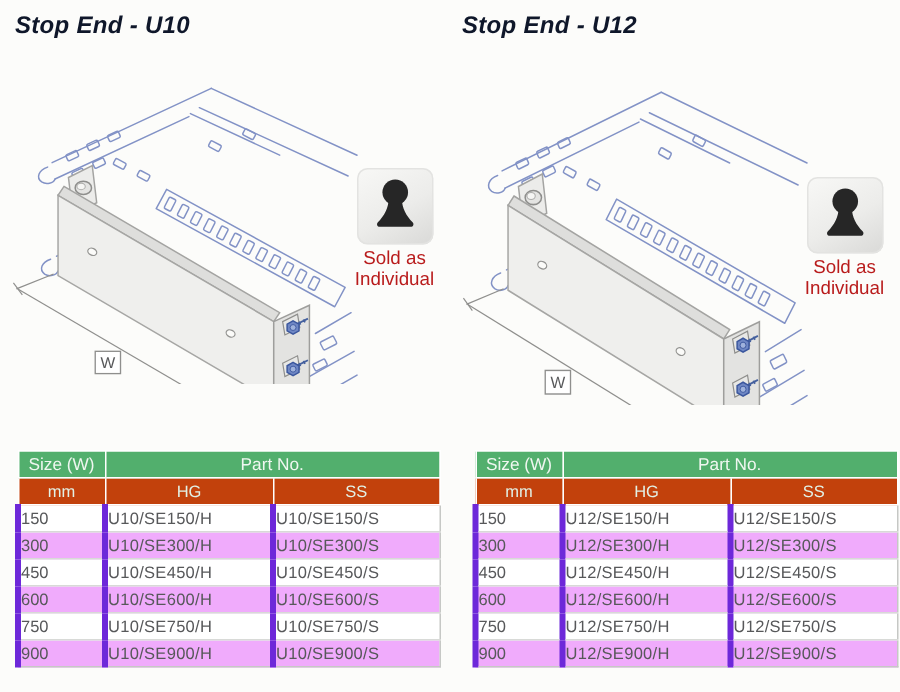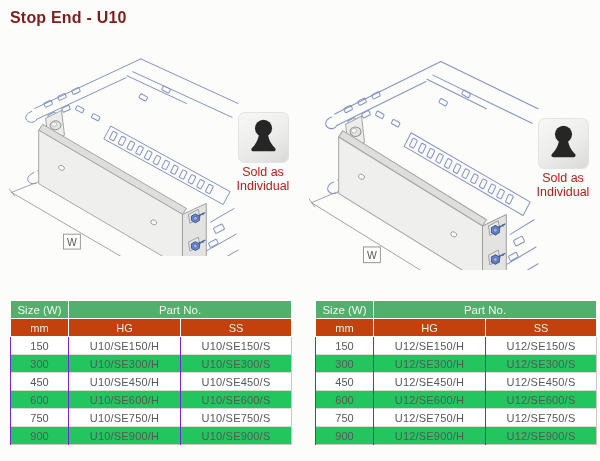--- a/index.html
+++ b/index.html
@@ -2,43 +2,43 @@
 <html><head>
 <meta charset="utf-8">
 <style>
   html,body{margin:0;padding:0;background:#FCFCFA;}
   .page{position:relative;width:600px;height:461px;background:#FCFCFA;overflow:hidden;
         font-family:"Liberation Sans",sans-serif;}
   .panel{position:absolute;top:0;width:300px;height:461px;}
   .panel.p0{left:0;}
   .panel.p1{left:300px;}
   .panel-title{position:absolute;left:10px;top:9px;font-size:16px;font-weight:bold;
-        color:#7f1d1d;letter-spacing:.2px;}
+        color:#0f172a;letter-spacing:.2px;font-style:italic;}
   .p1 .panel-title{left:8px;}
   .diagram{position:absolute;left:2px;top:48px;}
   .p1 .diagram{top:50px;}
   
   .badge{position:absolute;left:223px;top:112px;width:80px;text-align:center;}
   .p1 .badge{top:118px;}
   .badge-icon{width:51px;height:51px;margin:0 auto;border-radius:7px;
         background:linear-gradient(150deg,#F8F8F6 0%,#ECECEA 55%,#D9D9D7 100%);
         box-shadow:0 0 0 1px #E3E3E1 inset;display:flex;align-items:center;justify-content:center;}
   .badge-text{margin-top:3px;font-size:12.5px;line-height:13.5px;color:#b91c1c;}
   
   .spec-wrap{position:absolute;left:10px;top:300px;}
   .p1 .spec-wrap{left:15px;}
   table.spec{border-collapse:collapse;table-layout:fixed;width:281px;font-size:11px;
         border:1px solid #C6C8C5;}
   table.spec th{font-weight:normal;height:17px;padding:0;text-align:center;}
   tr.hrow1 th{background:#52AF6D;color:#EFF7F0;border:1px solid #FFFFFF;font-size:11.5px;}
   tr.hrow2 th{background:#c2410c;color:#E2F1E6;border:1px solid #FFFFFF;}
-  table.spec tbody td{height:17px;padding:0;text-align:center;color:#57585A;
-        border-left:1px solid #6d28d9;border-top:1px solid #D8DAD7;background:#FFFFFF;}
+  table.spec tbody td{height:17px;padding:0;color:#57585A;
+        border-left:4px solid #6d28d9;border-top:1px solid #D8DAD7;background:#FFFFFF;}
   table.spec tbody td.part{letter-spacing:.2px;}
-  table.spec tbody tr.stripe td{background:#22c55e;}
+  table.spec tbody tr.stripe td{background:#f0abfc;}
   svg text{font-family:"Liberation Sans",sans-serif;}
 </style>
 </head>
 <body>
 
 <svg width="0" height="0" style="position:absolute" aria-hidden="true">
   <defs>
     <g id="stopend-g">
 
       <g stroke="#8292C6" fill="none" stroke-width="1" stroke-linejoin="round" stroke-linecap="round">
@@ -193,20 +193,21 @@
               <td>900</td>
               <td class="part">U10/SE900/H</td>
               <td class="part">U10/SE900/S</td>
             </tr>
           </tbody>
       </table>
     </div>
   </div>
 
   <div class="panel p1">
+    <div class="panel-title">Stop End - U12</div>
 
     <svg class="diagram" width="238" height="220" viewBox="0 0 240 210" preserveAspectRatio="none">
       <use href="#stopend-g"></use>
     </svg>
 
     <div class="badge">
       <div class="badge-icon">
         <svg width="51" height="51" viewBox="0 0 52 52">
           <circle cx="26" cy="16.5" r="8.7" fill="#262626"></circle>
           <path d="M21.5 21 C21.5 27 18.3 32.8 14.2 36.8 C13 38 13.8 40 15.5 40 L36.5 40 C38.2 40 39 38 37.8 36.8 C33.7 32.8 30.5 27 30.5 21 Z" fill="#262626"></path>

